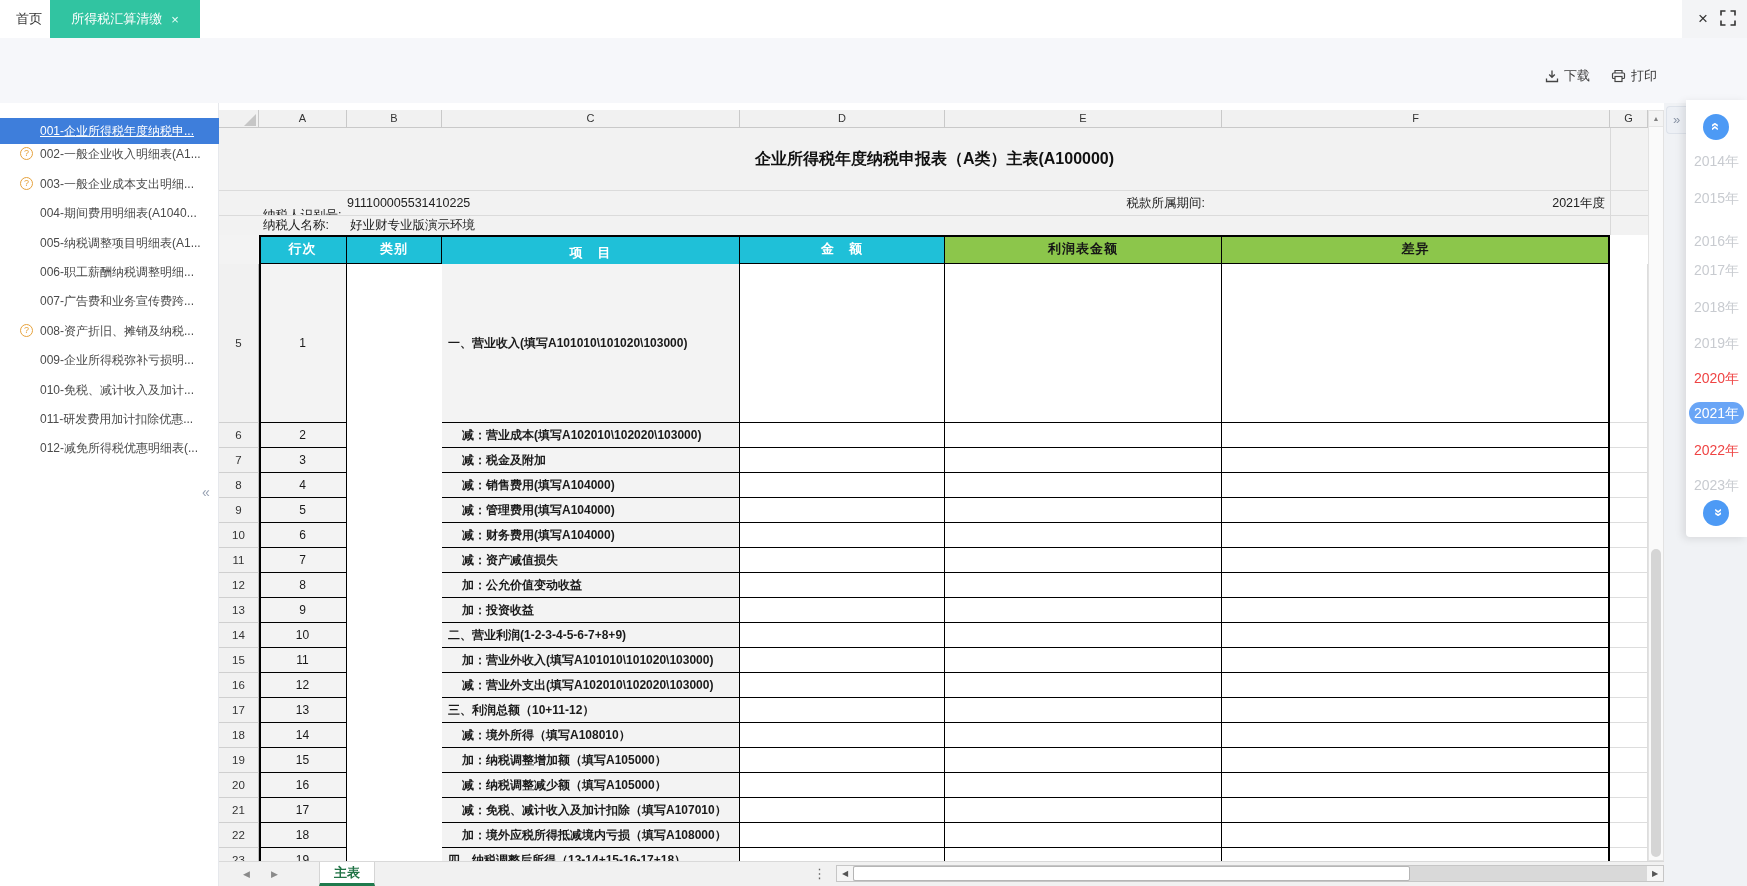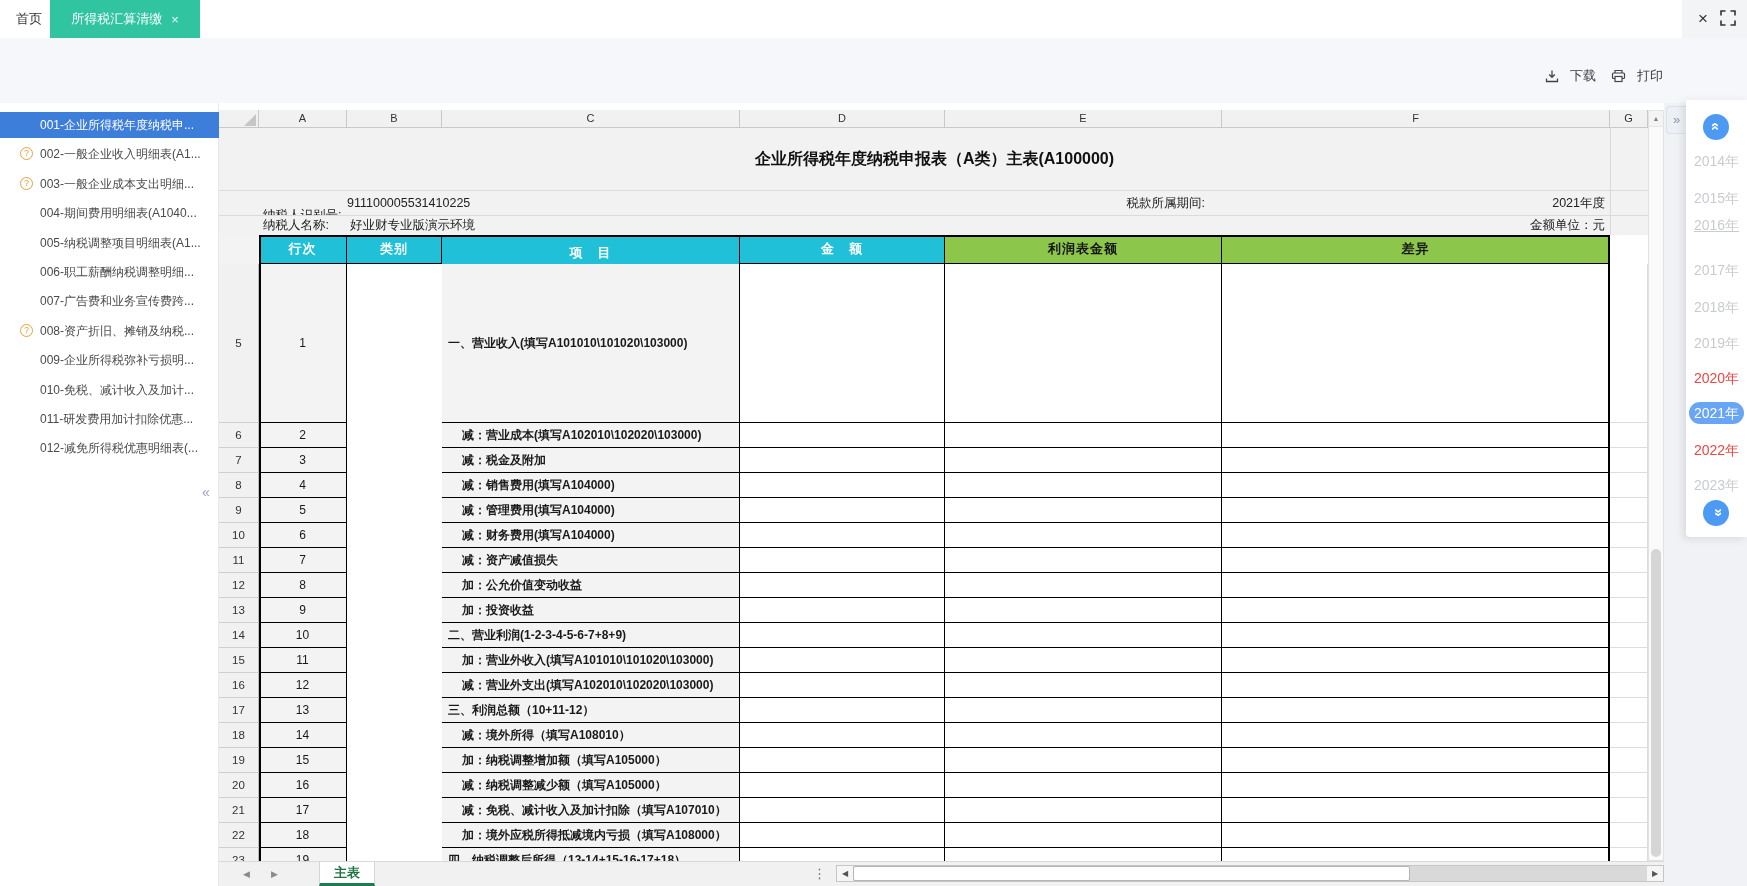--- a/index.html
+++ b/index.html
@@ -17,21 +17,21 @@
   .tab-close-x { font-size:13px; color:#eafff9; cursor:pointer; }
   .win-band { position:absolute; top:0; height:38px; background:#F3F4F6; }
   .win-close { position:absolute; left:1689px; top:0; width:28px; height:38px; line-height:38px;
                text-align:center; font-size:17px; color:#333; cursor:pointer; }
   .win-full { position:absolute; left:1720px; top:10px; width:18px; height:18px; cursor:pointer; }
 
   
   .notice { position:absolute; left:0; top:38px; width:1747px; height:65px; background:#F6F7FA; }
   .notice-text { position:absolute; left:8px; top:7px; width:792px; font-size:13px; line-height:1.62;
                  color:#E23B37; }
-  .tool-btn { position:absolute; top:27px; height:22px; display:flex; align-items:center; gap:11px;
+  .tool-btn { position:absolute; top:27px; height:22px; display:flex; align-items:center; gap:5px;
               font-size:13px; color:#3a3a3a; cursor:pointer; }
   .btn-download { left:1545px; }
   .btn-print { left:1611px; }
 
   
   .sidebar { position:absolute; left:0; top:103px; width:219px; height:783px; background:#fff;
              border-right:1px solid #E6E8EC; z-index:2; }
   .sb-item { position:absolute; left:0; width:219px; height:26px; line-height:26px; padding-left:40px;
              font-size:12px; color:#4a4a4a; cursor:pointer; white-space:nowrap; overflow:hidden; }
   .sb-item.active { background:#3E7EDB; color:#fff; }
@@ -161,21 +161,21 @@
           <path d="M4 4V1.5h7V4" stroke="#444" stroke-width="1.2" fill="none"></path>
           <rect x="1.5" y="4" width="12" height="5.5" rx="1" stroke="#444" stroke-width="1.2" fill="none"></rect>
           <rect x="4" y="7.5" width="7" height="5" stroke="#444" stroke-width="1.2" fill="#fff"></rect>
         </svg>
       </span>
       <span>打印</span>
     </div>
   </div>
 
   <div class="sidebar">
-      <div class="sb-item active" style="top: 9px;"><span>001-企业所得税年度纳税申...</span></div>
+      <div class="sb-item active" style="top: 15px; text-decoration: underline;"><span>001-企业所得税年度纳税申...</span></div>
       <div class="sb-item" style="top: 38.4px;"><div class="help-ico">?</div><span>002-一般企业收入明细表(A1...</span></div>
       <div class="sb-item" style="top: 67.8px;"><div class="help-ico">?</div><span>003-一般企业成本支出明细...</span></div>
       <div class="sb-item" style="top: 97.2px;"><span>004-期间费用明细表(A1040...</span></div>
       <div class="sb-item" style="top: 126.6px;"><span>005-纳税调整项目明细表(A1...</span></div>
       <div class="sb-item" style="top: 156px;"><span>006-职工薪酬纳税调整明细...</span></div>
       <div class="sb-item" style="top: 185.4px;"><span>007-广告费和业务宣传费跨...</span></div>
       <div class="sb-item" style="top: 214.8px;"><div class="help-ico">?</div><span>008-资产折旧、摊销及纳税...</span></div>
       <div class="sb-item" style="top: 244.2px;"><span>009-企业所得税弥补亏损明...</span></div>
       <div class="sb-item" style="top: 273.6px;"><span>010-免税、减计收入及加计...</span></div>
       <div class="sb-item" style="top: 303px;"><span>011-研发费用加计扣除优惠...</span></div>
@@ -204,21 +204,20 @@
     <div class="irow" style="top:80px; height:25px;">
       <span style="left:44px; line-height:24px;margin-top:12px;">纳税人识别号:</span>
       <span style="left:128px; line-height:24px;">911100005531410225</span>
       <span style="left:726px; width:260px; text-align:right; line-height:24px;">税款所属期间:</span>
       <span style="left:1003px; width:383px; text-align:right; line-height:24px;">2021年度</span>
     </div>
 
     <div class="irow" style="top:105px; height:20px;">
       <span style="left:44px; line-height:19px;">纳税人名称:</span>
       <span style="left:131px; line-height:19px;">好业财专业版演示环境</span>
-      <span style="left:1003px; width:383px; text-align:right; line-height:19px;">金额单位：元</span>
     </div>
 
     <div class="gline"></div>
 
     <div class="cell hdr teal" style="left:40px;  top:125px; width:88px;  height:29px;">行次</div>
     <div class="cell hdr teal" style="left:128px; top:125px; width:95px;  height:29px;">类别</div>
     <div class="cell hdr teal" style="left:223px; top:125px; width:298px; height:36px;">项　目</div>
     <div class="cell hdr teal" style="left:521px; top:125px; width:205px; height:29px;">金　额</div>
     <div class="cell hdr green" style="left:726px; top:125px; width:277px; height:29px;">利润表金额</div>
     <div class="cell hdr green" style="left:1003px; top:125px; width:388px; height:29px;">差异</div>
@@ -372,21 +371,21 @@
 
   <div class="rightbg"></div>
   <div class="expand-handle">»</div>
   <div class="yearpanel">
     <div class="circle-btn" style="top:14px;">
       <span class="chev up">«</span>
     </div>
     <div id="year-list">
         <div class="year-item year-dim" style="top: 50px;">2014年</div>
         <div class="year-item year-dim" style="top: 87px;">2015年</div>
-        <div class="year-item year-dim" style="top: 114px; text-decoration: underline;">2016年</div>
+        <div class="year-item year-dim" style="top: 130px;">2016年</div>
         <div class="year-item year-dim" style="top: 159px;">2017年</div>
         <div class="year-item year-dim" style="top: 196px;">2018年</div>
         <div class="year-item year-dim" style="top: 232px;">2019年</div>
         <div class="year-item year-normal" style="top: 267px;">2020年</div>
         <div class="year-item year-active" style="top: 302px;">2021年</div>
         <div class="year-item year-normal" style="top: 339px;">2022年</div>
         <div class="year-item year-dim" style="top: 374px;">2023年</div>
       </div>
     <div class="circle-btn" style="top:400px;">
       <span class="chev down">«</span>

